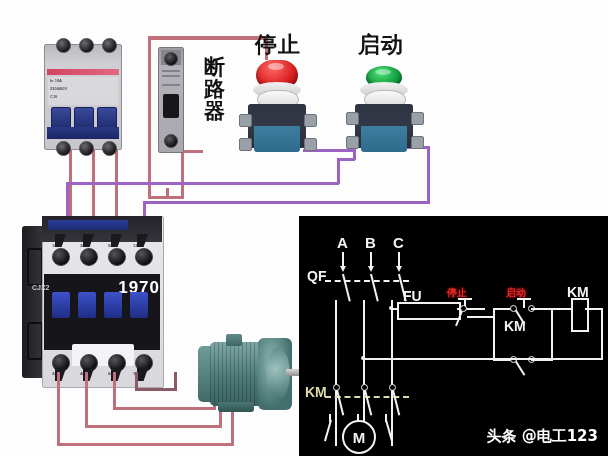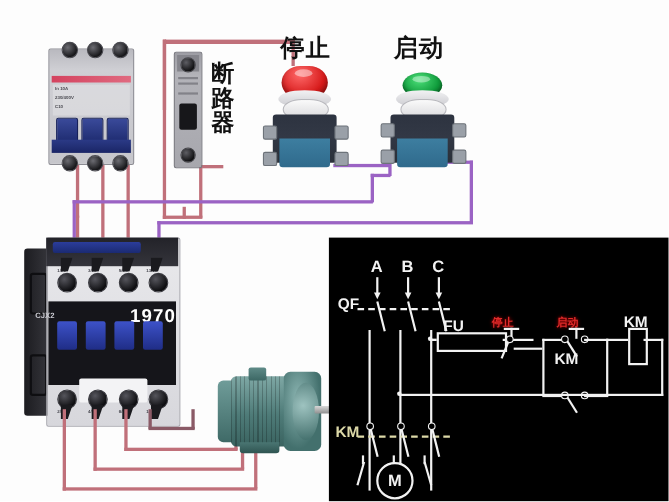--- a/index.html
+++ b/index.html
@@ -208,21 +208,21 @@
 
   <div id="sp">
     <div class="lug" style="top:2px;"></div>
     <div class="stripe" style="top:22px;"></div>
     <div class="stripe" style="top:27px;"></div>
     <div class="stripe" style="top:36px;"></div>
     <div class="sw"></div>
     <div class="scrw" style="top:4px;"></div>
     <div class="scrw" style="top:86px;"></div>
   </div>
-  <div class="lbl lbl-cn" style="left:192px;top:56px;font-size:21px;width:24px;">断路器</div>
+  <div class="lbl lbl-cn" style="left:204px;top:56px;font-size:21px;width:24px;">断路器</div>
 
   <div class="pb" id="stopbtn" style="left:248px;top:52px;width:58px;height:100px;">
     <div class="head"></div>
     <div class="ring"></div>
     <div class="collar"></div>
     <div class="body"></div>
     <div class="body2"></div>
     <div class="term" style="left:-9px;top:62px;"></div>
     <div class="term" style="left:-9px;top:86px;"></div>
     <div class="term" style="left:56px;top:62px;"></div>
@@ -392,15 +392,16 @@
 
     <div class="s v" style="left:30px;top:198px;height:8px;"></div>
     <div class="s v" style="left:58px;top:198px;height:8px;"></div>
     <div class="s v" style="left:86px;top:198px;height:8px;"></div>
     <div class="blade" style="left:31px;top:204px;height:22px;transform:rotate(16deg);"></div>
     <div class="s v" style="left:58px;top:204px;height:22px;"></div>
     <div class="blade" style="left:86px;top:204px;height:22px;transform:rotate(-16deg);"></div>
 
     <div class="mcirc" style="left:43px;top:204px;">M</div>
 
+    <div class="wmk" style="right:10px;bottom:10px;">头条 @电工123</div>
   </div>
 
 </div>
 
 </body></html>

